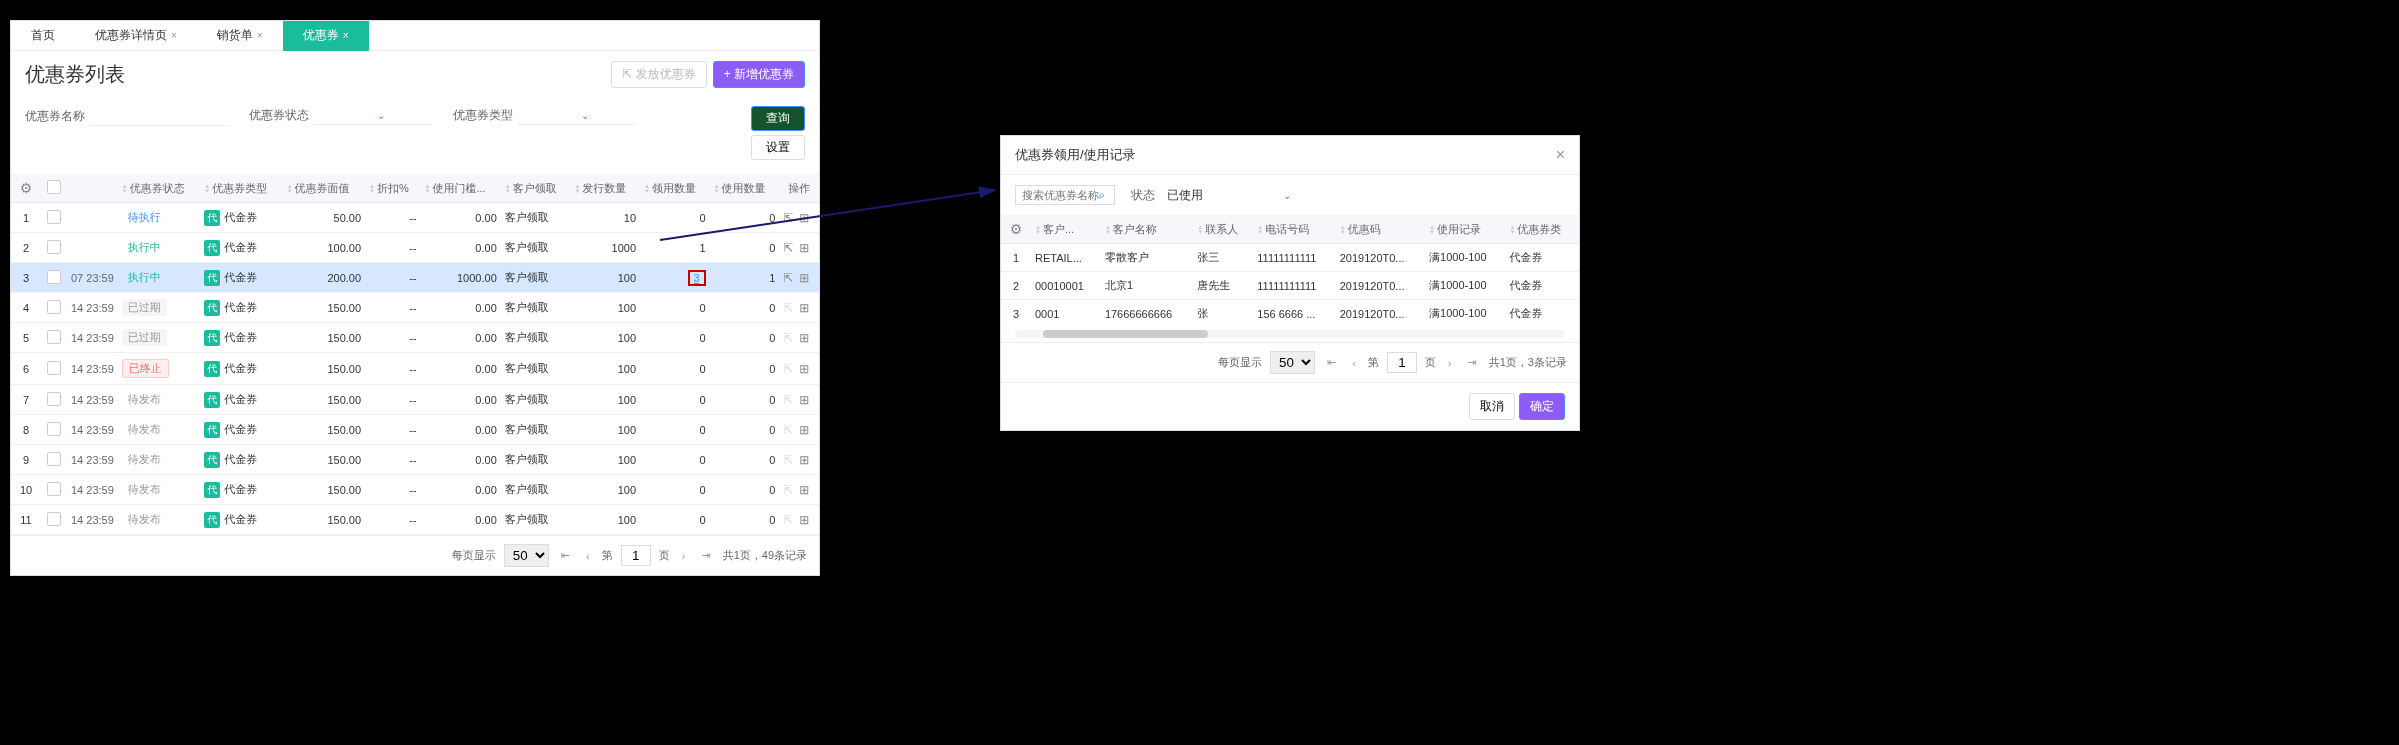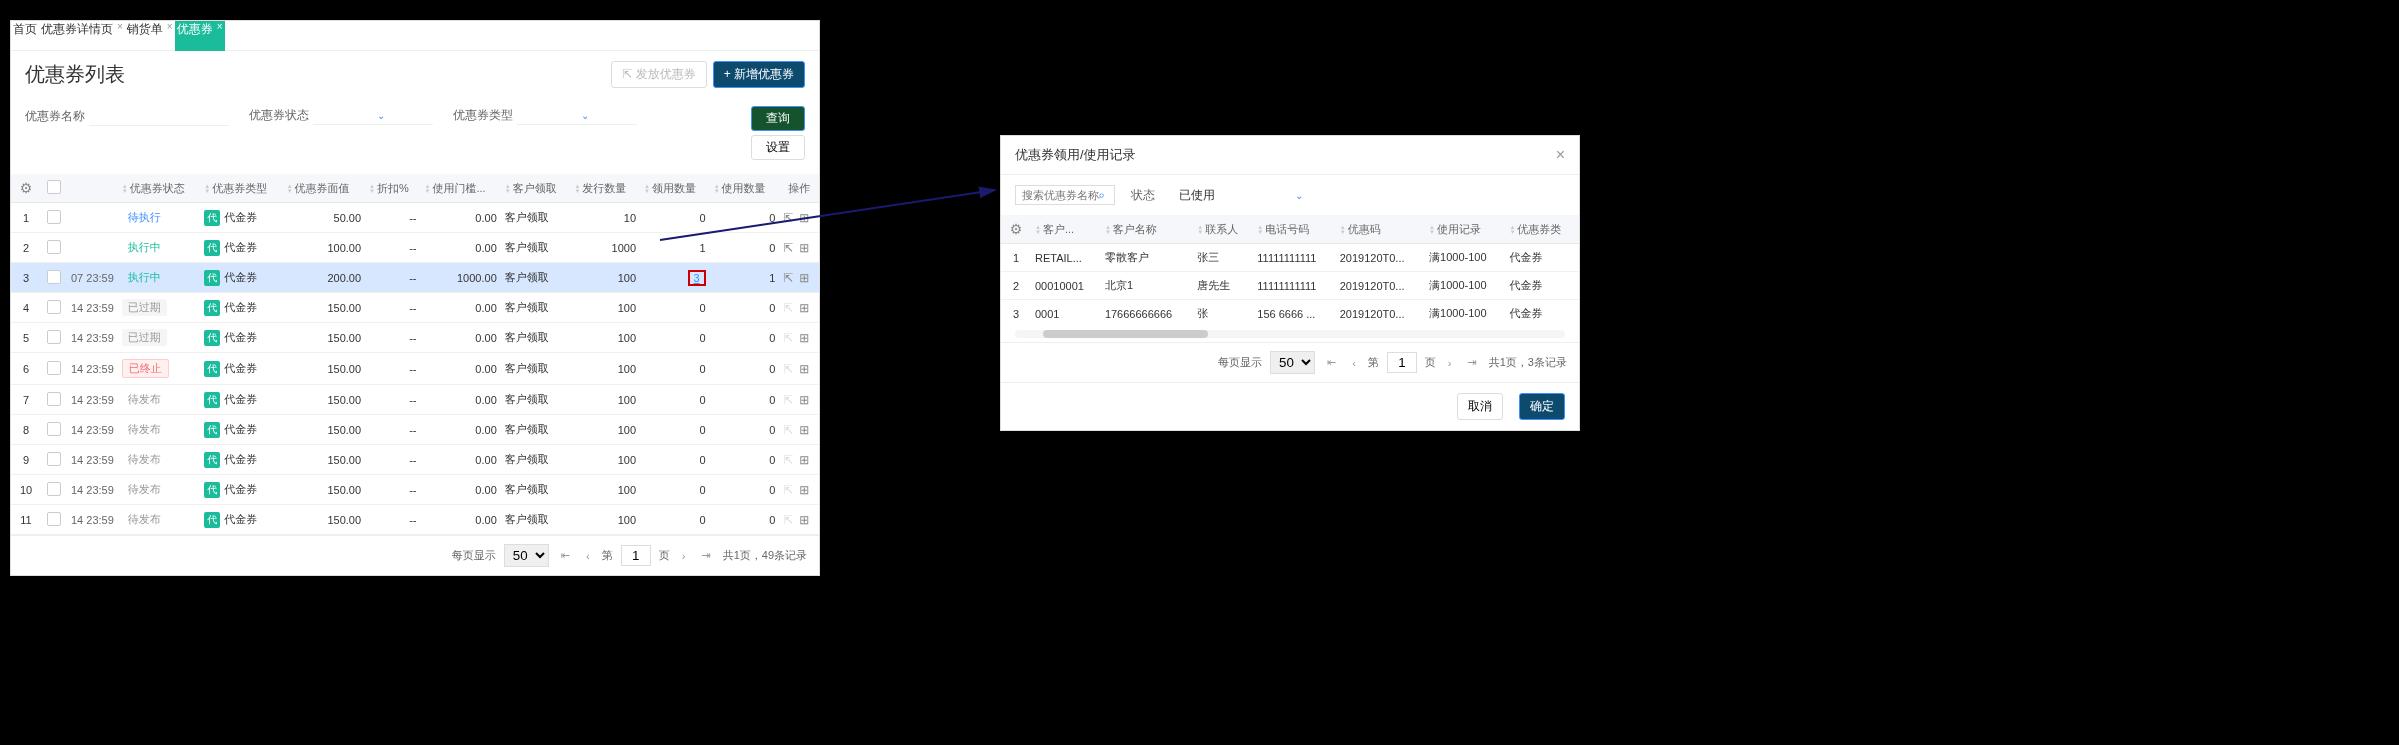--- a/index.html
+++ b/index.html
@@ -2,30 +2,30 @@
 <html><head>
   <meta charset="utf-8">
   <style>
     * { margin: 0; padding: 0; box-sizing: border-box; }
     body { font-family: "Microsoft YaHei", Arial, sans-serif; font-size: 12px; background: #000; color: #333; overflow: hidden; }
     .container { display: flex; gap: 180px; padding: 20px 10px; }
     .panel { background: #fff; border: 1px solid #ddd; }
     .panel-left { width: 810px; }
     .panel-right { width: 580px; height: 296px; margin-top: 115px; display: flex; flex-direction: column; }
     .tabs { display: flex; border-bottom: 1px solid #eee; height: 30px; align-items: center; }
-    .tab { padding: 0 2px; display: flex; align-items: flex-start; gap: 4px; height: 30px; cursor: pointer; }
+    .tab { padding: 0 20px; display: flex; align-items: center; gap: 4px; height: 30px; cursor: pointer; }
     .tab.active { background: #1bbc9c; color: #fff; }
     .tab-close { font-size: 10px; color: #999; cursor: pointer; }
     .tab.active .tab-close { color: #fff; }
     .toolbar { display: flex; align-items: center; justify-content: space-between; padding: 10px 14px; }
     .page-title { font-size: 20px; font-weight: 400; }
     .toolbar-actions { display: flex; gap: 6px; justify-content: flex-end; }
     .btn { padding: 4px 10px; border-radius: 3px; cursor: pointer; border: 1px solid #ddd; background: #fff; font-size: 12px; }
     .btn-disabled { color: #bbb; cursor: not-allowed; }
-    .btn-primary { background: #0c4a6e; color: #fff; border-color: #4090ff; }
+    .btn-primary { background: #8b5cf6; color: #fff; border-color: #4090ff; }
     .btn-query { background: #14532d; color: #fff; border-color: #4090ff; padding: 3px 14px; }
     .btn-settings { padding: 3px 14px; }
     .filters { display: flex; padding: 8px 14px 14px; gap: 20px; align-items: flex-start; }
     .filter-group { display: flex; align-items: center; gap: 4px; }
     .filter-label { color: #666; white-space: nowrap; }
     .filter-input { border: none; border-bottom: 1px solid #eee; padding: 2px 4px; width: 140px; outline: none; }
     .filter-select { border: none; border-bottom: 1px solid #eee; padding: 2px 4px; width: 120px; outline: none; position: relative; }
     .chevron { color: #4090ff; font-size: 10px; margin-left: 60px; }
     .filter-buttons { display: flex; flex-direction: column; gap: 4px; margin-left: auto; }
     .table { width: 100%; border-collapse: collapse; }
@@ -52,21 +52,21 @@
     .page-btn { color: #999; cursor: pointer; padding: 0 4px; }
     .select-sm { border: 1px solid #ddd; padding: 2px 4px; }
     .arrow-line { position: absolute; z-index: 5; pointer-events: none; }
     .modal-header { display: flex; justify-content: space-between; padding: 10px 14px; border-bottom: 1px solid #eee; }
     .modal-title { font-size: 13px; font-weight: 500; }
     .modal-close { color: #999; cursor: pointer; font-size: 16px; }
     .modal-filters { display: flex; padding: 10px 14px; gap: 16px; align-items: center; }
     .search-input { border: 1px solid #ddd; padding: 3px 6px; width: 100px; font-size: 11px; }
     .search-icon { color: #4090ff; margin-left: -20px; }
     .modal-body { flex: 1; overflow: auto; }
-    .modal-footer { display: flex; justify-content: flex-end; gap: 16px; padding: 10px 14px; border-top: 1px solid #eee; }
+    .modal-footer { display: flex; justify-content: flex-end; gap: 4px; padding: 10px 14px; border-top: 1px solid #eee; }
     .scroll-indicator { height: 8px; background: #f5f5f5; margin: 4px 14px; border-radius: 4px; position: relative; }
     .scroll-thumb { position: absolute; height: 100%; background: #ccc; border-radius: 4px; }
   </style>
 </head>
 <body>
 
 <div class="container">
 
   <div class="panel panel-left">
     <div class="tabs">
@@ -375,21 +375,21 @@
       <span class="modal-title">优惠券领用/使用记录</span>
       <span class="modal-close">×</span>
     </div>
     <div class="modal-filters">
       <div>
         <input class="search-input" placeholder="搜索优惠券名称" style="">
         <span class="search-icon">⌕</span>
       </div>
       <div class="filter-group">
         <span class="filter-label">状态</span>
-        <span style="margin-left:20px;color:#333"><span>已使用</span><span class="chevron" style="margin-left:80px">⌄</span></span>
+        <span style="margin-left:8px;color:#333"><span>已使用</span><span class="chevron" style="margin-left:80px">⌄</span></span>
       </div>
     </div>
     <div class="modal-body">
       <table class="table">
         <thead>
           <tr>
             <th style="width:30px;text-align:center"><span class="gear-icon">⚙</span></th>
             <th><span class="th-sort">▲<br>▼</span><span>客户...</span></th>
             <th><span class="th-sort">▲<br>▼</span><span>客户名称</span></th>
             <th><span class="th-sort">▲<br>▼</span><span>联系人</span></th>

